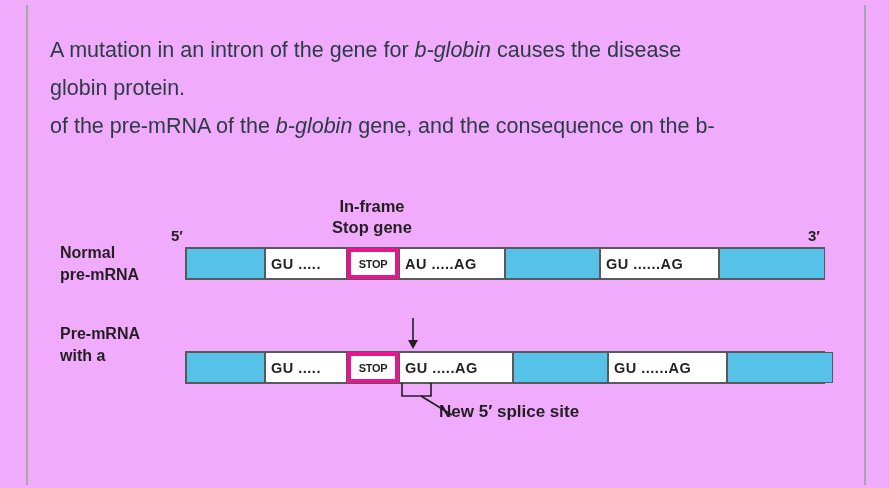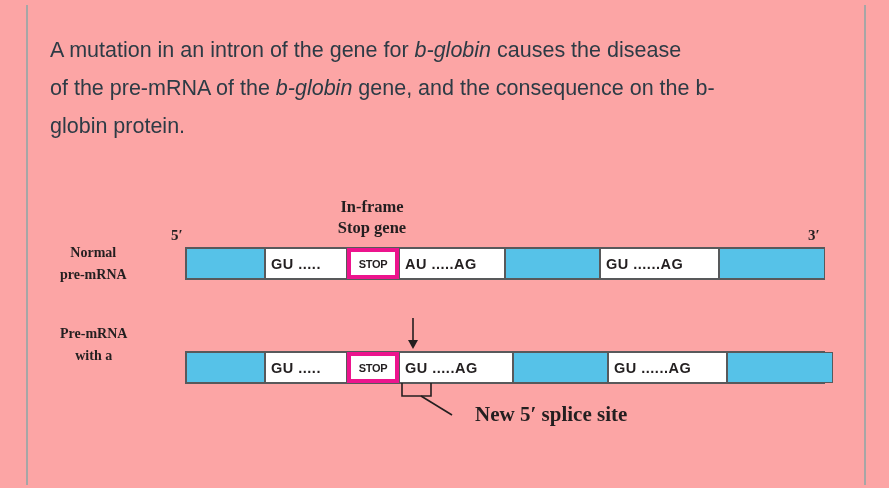--- a/index.html
+++ b/index.html
@@ -5,21 +5,21 @@
   html, body {
     margin: 0;
     padding: 0;
     background: #ffffff;
     font-family: "Liberation Sans", sans-serif;
   }
   .page {
     position: relative;
     width: 889px;
     height: 488px;
-    background: #fca5a5;
+    background: #f0abfc;
     overflow: hidden;
   }
   .card-border {
     position: absolute;
     top: 5px;
     bottom: 3px;
     width: 2px;
     background: var(--card-border, #a6a6a6);
   }
   .card-border.left  { left: 26px; }
@@ -35,37 +35,36 @@
     font-size: 21.5px;
   }
   .qline { line-height: 38px; white-space: nowrap; }
   .qline em { font-style: italic; }
 
   
   .fig-text {
     position: absolute;
     color: var(--figure-text, #231f20);
     font-weight: bold;
-    font-family: Liberation Serif, serif;
   }
   .stop-label {
     left: 297px;
     top: 196px;
     width: 150px;
     text-align: center;
     font-size: 16.5px;
     line-height: 21px;
   }
   .prime { font-size: 15px; }
   .prime.five  { left: 171px; top: 227px; }
   .prime.three { left: 808px; top: 227px; }
-  .row-label { left: 60px; font-size: 14px; line-height: 22px; text-align: center; }
+  .row-label { left: 60px; font-size: 16px; line-height: 22px; }
   .row-label.label1 { top: 242px; }
   .row-label.label2 { top: 323px; }
-  .splice-label { left: 439px; top: 402px; font-size: 21px; margin-left: 36px; }
+  .splice-label { left: 439px; top: 402px; font-size: 17px; }
 
   
   .bar {
     position: absolute;
     left: 185px;
     width: 638px;
     height: 31px;
     display: flex;
     border: 1.5px solid var(--bar-border, #58595b);
     box-sizing: content-box;
@@ -110,22 +109,22 @@
 </style>
 </head>
 <body>
 
 <div class="page">
   <div class="card-border left"></div>
   <div class="card-border right"></div>
 
   <div class="question" id="question">
       <div class="qline"><span>A mutation in an intron of the gene for </span><em>b-globin</em><span> causes the disease</span></div>
+      <div class="qline"><span>globin protein.</span></div>
       <div class="qline"><span>of the pre-mRNA of the </span><em>b-globin</em><span> gene, and the consequence on the b-</span></div>
-      <div class="qline"><span>globin protein.</span></div>
     </div>
 
   <div>
     <div class="fig-text stop-label">
       <div>In-frame</div>
       <div>Stop gene</div>
     </div>
 
     <div class="fig-text prime five">5′</div>
     <div class="fig-text prime three">3′</div>

